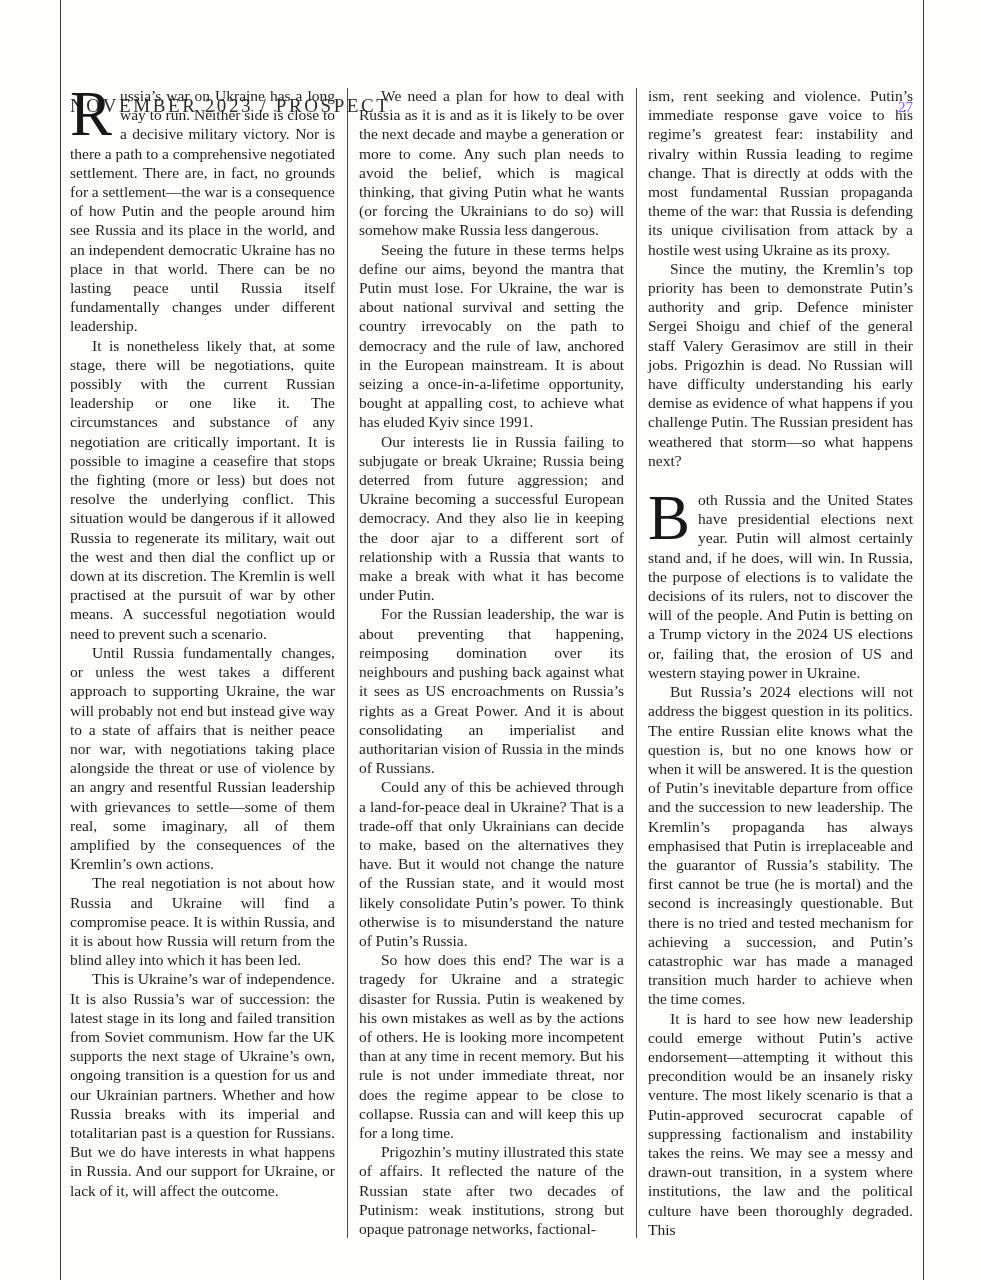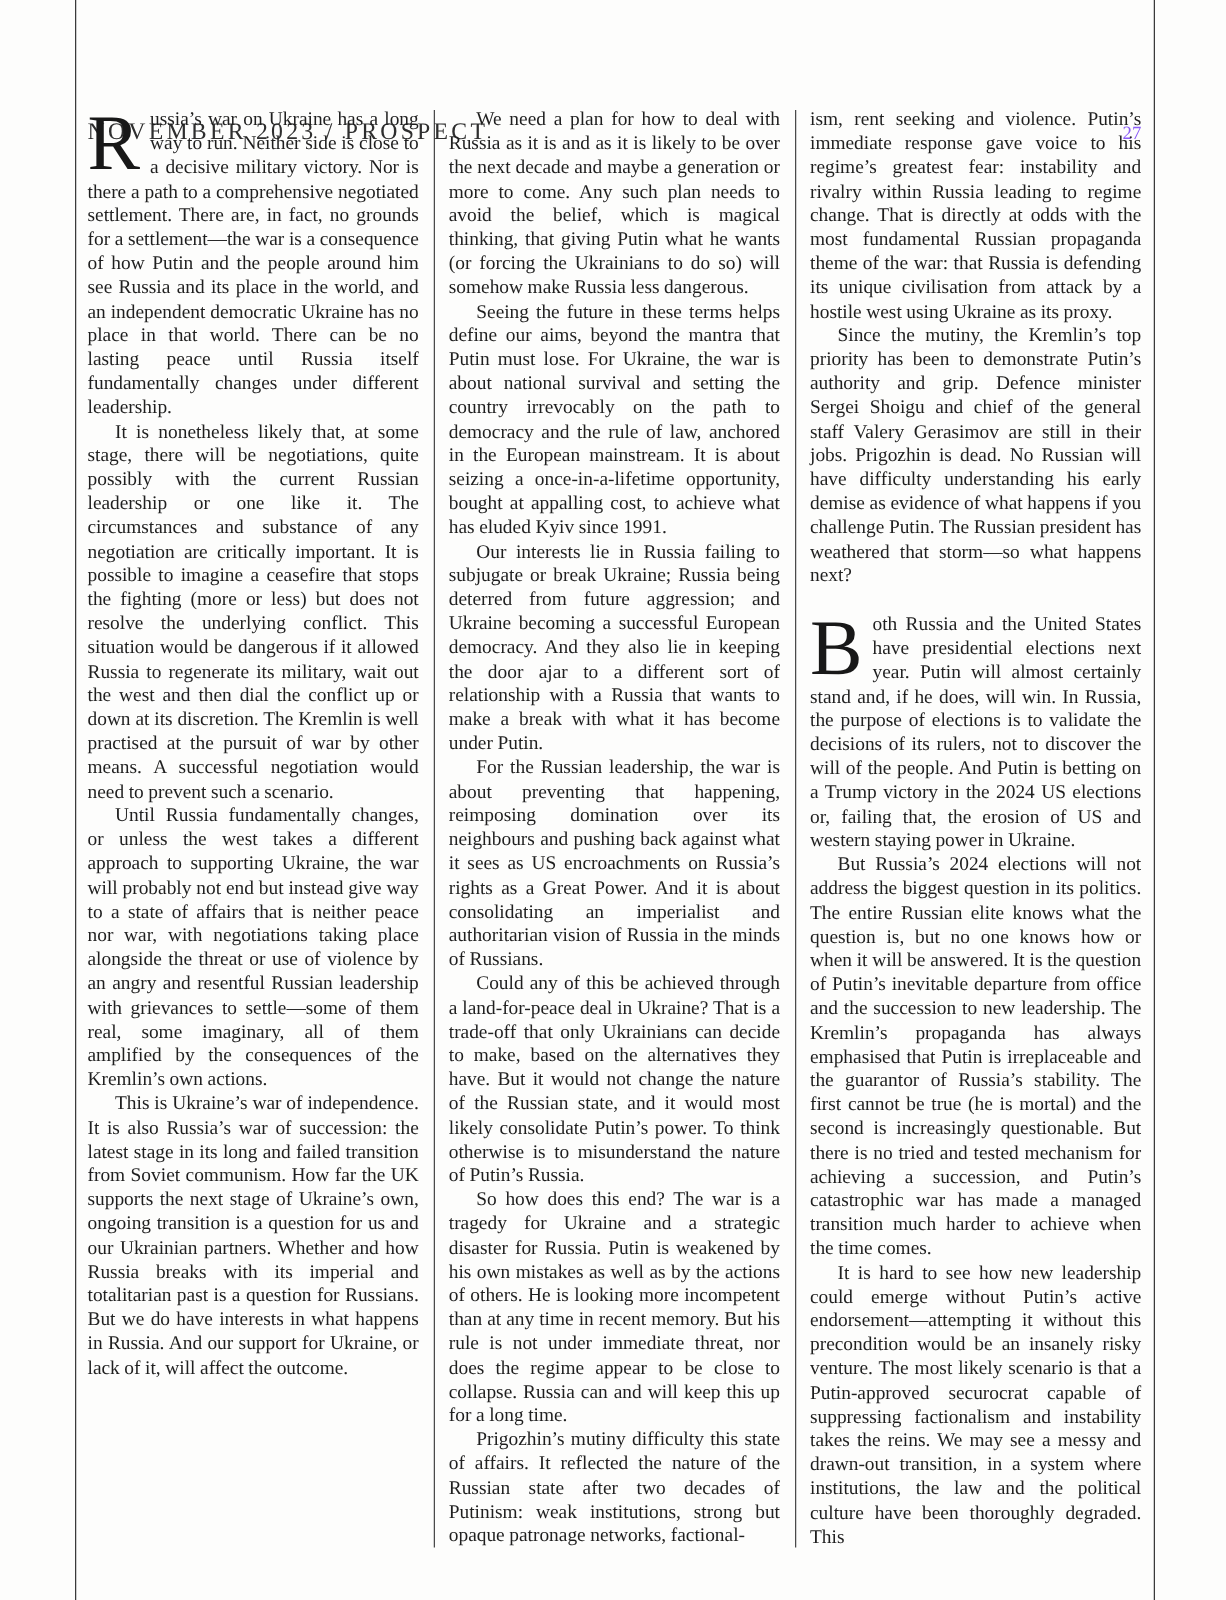--- a/index.html
+++ b/index.html
@@ -89,30 +89,31 @@
   <div class="header">
     <span class="issue-line">NOVEMBER 2023 / PROSPECT</span>
     <span class="page-number">27</span>
   </div>
 
   <div class="columns" id="columns">
       <div class="col">
         <p class="para noindent"><span class="dropcap">R</span>ussia’s war on Ukraine has a long way to run. Neither side is close to a decisive military victory. Nor is there a path to a comprehensive negotiated settlement. There are, in fact, no grounds for a settlement—the war is a consequence of how Putin and the people around him see Russia and its place in the world, and an independent democratic Ukraine has no place in that world. There can be no lasting peace until Russia itself fundamentally changes under different leadership.</p>
         <p class="para">It is nonetheless likely that, at some stage, there will be negotiations, quite possibly with the current Russian leadership or one like it. The circumstances and substance of any negotiation are critically important. It is possible to imagine a ceasefire that stops the fighting (more or less) but does not resolve the underlying conflict. This situation would be dangerous if it allowed Russia to regenerate its military, wait out the west and then dial the conflict up or down at its discretion. The Kremlin is well practised at the pursuit of war by other means. A successful negotiation would need to prevent such a scenario.</p>
         <p class="para">Until Russia fundamentally changes, or unless the west takes a different approach to supporting Ukraine, the war will probably not end but instead give way to a state of affairs that is neither peace nor war, with negotiations taking place alongside the threat or use of violence by an angry and resentful Russian leadership with grievances to settle—some of them real, some imaginary, all of them amplified by the consequences of the Kremlin’s own actions.</p>
+        <p class="para">The real negotiation is not about how Russia and Ukraine will find a compromise peace. It is within Russia, and it is about how Russia will return from the blind alley into which it has been led.</p>
         <p class="para">This is Ukraine’s war of independence. It is also Russia’s war of succession: the latest stage in its long and failed transition from Soviet communism. How far the UK supports the next stage of Ukraine’s own, ongoing transition is a question for us and our Ukrainian partners. Whether and how Russia breaks with its imperial and totalitarian past is a question for Russians. But we do have interests in what happens in Russia. And our support for Ukraine, or lack of it, will affect the outcome.</p>
       </div>
       <div class="col">
         <p class="para">We need a plan for how to deal with Russia as it is and as it is likely to be over the next decade and maybe a generation or more to come. Any such plan needs to avoid the belief, which is magical thinking, that giving Putin what he wants (or forcing the Ukrainians to do so) will somehow make Russia less dangerous.</p>
         <p class="para">Seeing the future in these terms helps define our aims, beyond the mantra that Putin must lose. For Ukraine, the war is about national survival and setting the country irrevocably on the path to democracy and the rule of law, anchored in the European mainstream. It is about seizing a once-in-a-lifetime opportunity, bought at appalling cost, to achieve what has eluded Kyiv since 1991.</p>
         <p class="para">Our interests lie in Russia failing to subjugate or break Ukraine; Russia being deterred from future aggression; and Ukraine becoming a successful European democracy. And they also lie in keeping the door ajar to a different sort of relationship with a Russia that wants to make a break with what it has become under Putin.</p>
         <p class="para">For the Russian leadership, the war is about preventing that happening, reimposing domination over its neighbours and pushing back against what it sees as US encroachments on Russia’s rights as a Great Power. And it is about consolidating an imperialist and authoritarian vision of Russia in the minds of Russians.</p>
         <p class="para">Could any of this be achieved through a land-for-peace deal in Ukraine? That is a trade-off that only Ukrainians can decide to make, based on the alternatives they have. But it would not change the nature of the Russian state, and it would most likely consolidate Putin’s power. To think otherwise is to misunderstand the nature of Putin’s Russia.</p>
         <p class="para">So how does this end? The war is a tragedy for Ukraine and a strategic disaster for Russia. Putin is weakened by his own mistakes as well as by the actions of others. He is looking more incompetent than at any time in recent memory. But his rule is not under immediate threat, nor does the regime appear to be close to collapse. Russia can and will keep this up for a long time.</p>
-        <p class="para">Prigozhin’s mutiny difficulty this state of affairs. It reflected the nature of the Russian state after two decades of Putinism: weak institutions, strong but opaque patronage networks, factional-</p>
+        <p class="para">Prigozhin’s mutiny illustrated this state of affairs. It reflected the nature of the Russian state after two decades of Putinism: weak institutions, strong but opaque patronage networks, factional-</p>
       </div>
       <div class="col">
         <p class="para noindent">ism, rent seeking and violence. Putin’s immediate response gave voice to his regime’s greatest fear: instability and rivalry within Russia leading to regime change. That is directly at odds with the most fundamental Russian propaganda theme of the war: that Russia is defending its unique civilisation from attack by a hostile west using Ukraine as its proxy.</p>
         <p class="para">Since the mutiny, the Kremlin’s top priority has been to demonstrate Putin’s authority and grip. Defence minister Sergei Shoigu and chief of the general staff Valery Gerasimov are still in their jobs. Prigozhin is dead. No Russian will have difficulty understanding his early demise as evidence of what happens if you challenge Putin. The Russian president has weathered that storm—so what happens next?</p>
         <p class="para noindent section-break"><span class="dropcap">B</span>oth Russia and the United States have presidential elections next year. Putin will almost certainly stand and, if he does, will win. In Russia, the purpose of elections is to validate the decisions of its rulers, not to discover the will of the people. And Putin is betting on a Trump victory in the 2024 US elections or, failing that, the erosion of US and western staying power in Ukraine.</p>
         <p class="para">But Russia’s 2024 elections will not address the biggest question in its politics. The entire Russian elite knows what the question is, but no one knows how or when it will be answered. It is the question of Putin’s inevitable departure from office and the succession to new leadership. The Kremlin’s propaganda has always emphasised that Putin is irreplaceable and the guarantor of Russia’s stability. The first cannot be true (he is mortal) and the second is increasingly questionable. But there is no tried and tested mechanism for achieving a succession, and Putin’s catastrophic war has made a managed transition much harder to achieve when the time comes.</p>
         <p class="para">It is hard to see how new leadership could emerge without Putin’s active endorsement—attempting it without this precondition would be an insanely risky venture. The most likely scenario is that a Putin-approved securocrat capable of suppressing factionalism and instability takes the reins. We may see a messy and drawn-out transition, in a system where institutions, the law and the political culture have been thoroughly degraded. This</p>
       </div>
     </div>
 </div>

